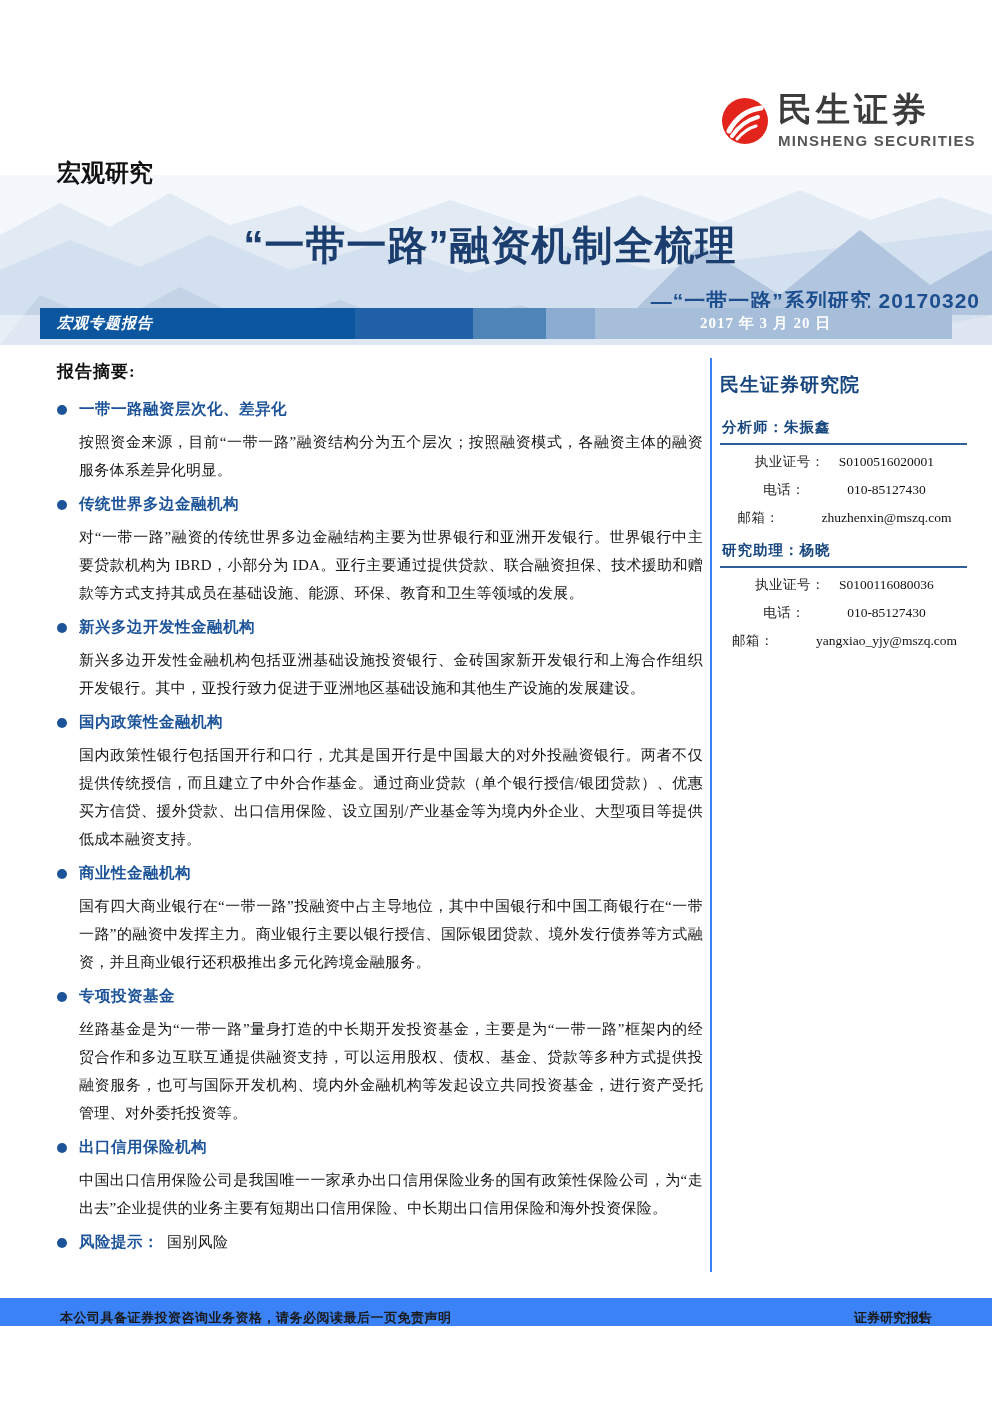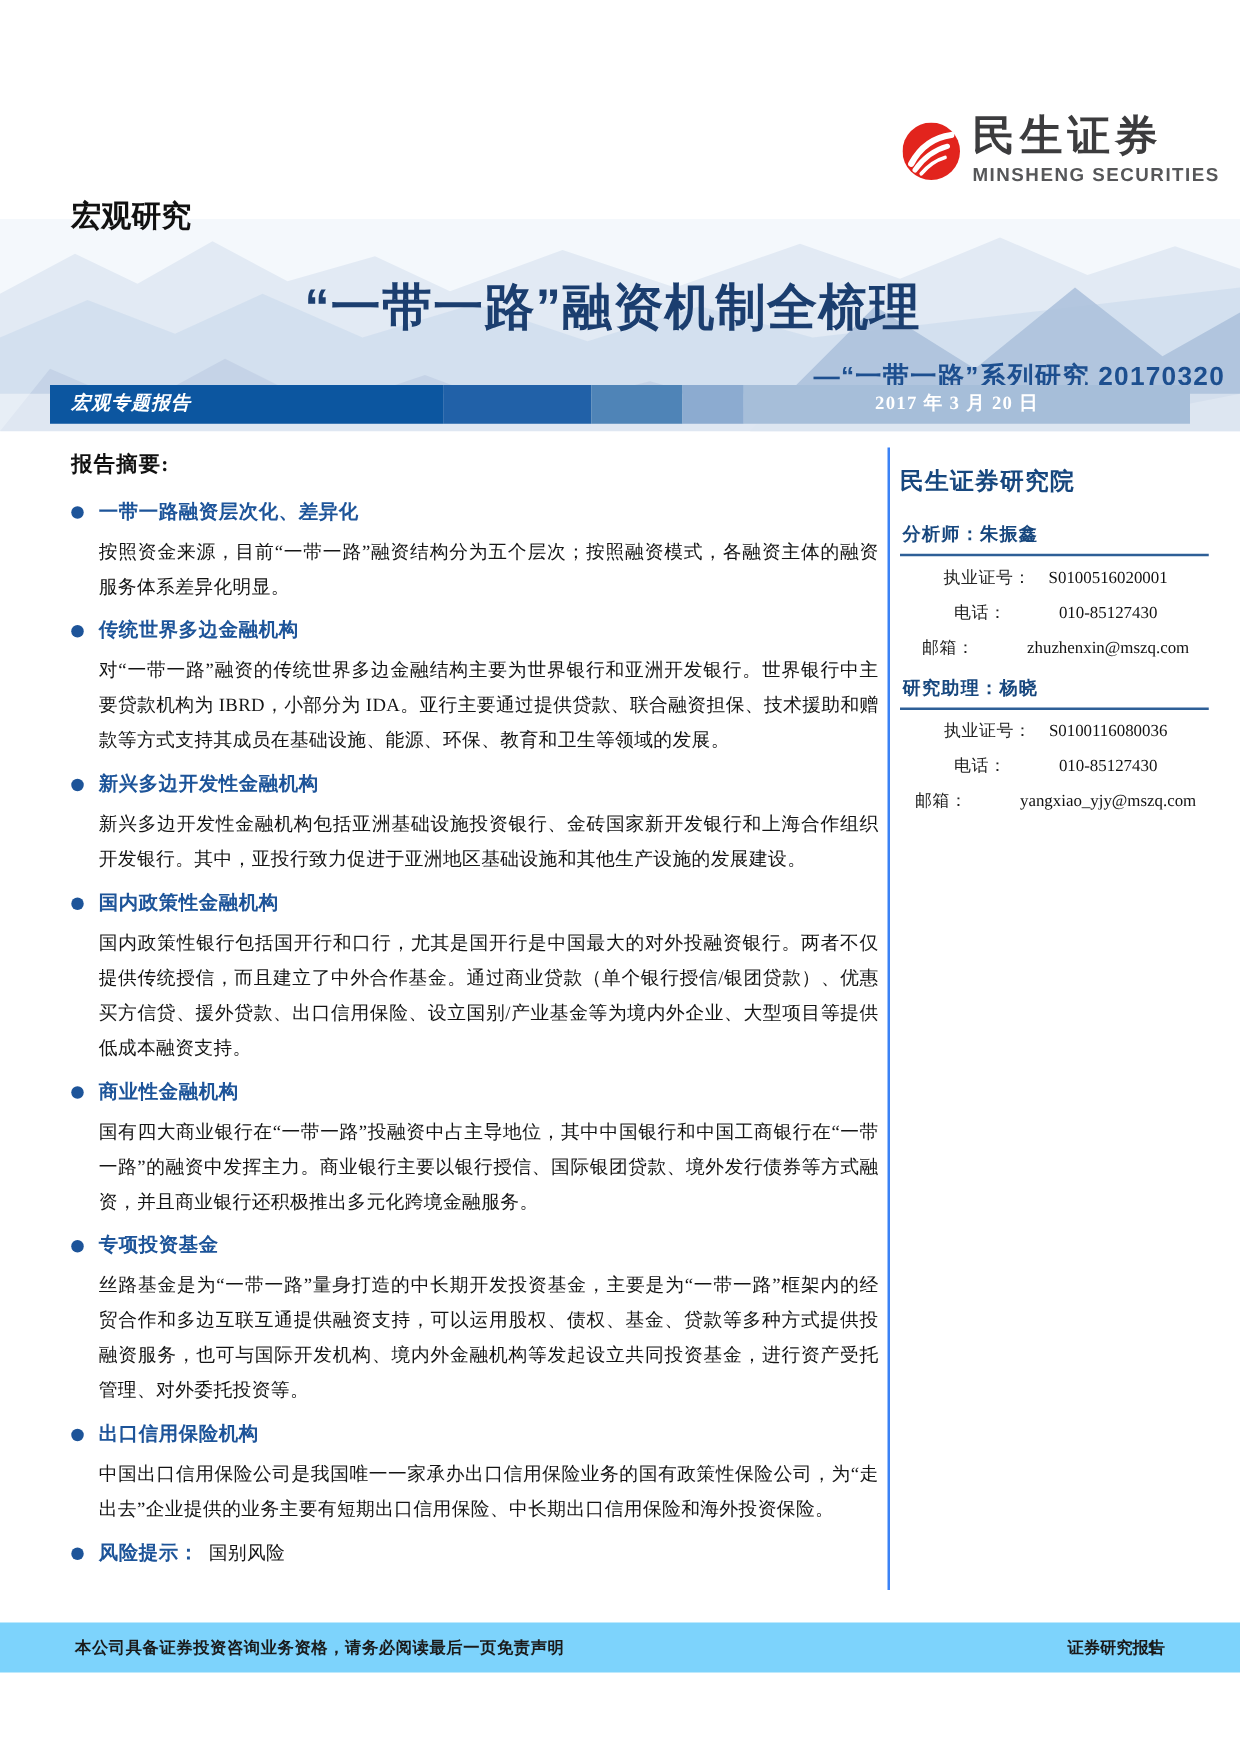--- a/index.html
+++ b/index.html
@@ -58,21 +58,21 @@
            border-left:2px solid #3b82f6;padding-left:8px;box-sizing:border-box;z-index:1;}
   .institute{font-size:19px;font-weight:700;color:#17477e;margin:14px 0 20px 0;letter-spacing:1px;}
   .person-head{font-size:14.5px;font-weight:700;color:#17477e;letter-spacing:1px;
                padding:0 0 6px 2px;border-bottom:2px solid #2e5f97;margin-bottom:8px;}
   .contact-row{display:flex;margin:0 0 10px 2px;font-size:13.5px;line-height:18px;justify-content:center;}
   .contact-row .lbl{width:84px;flex:0 0 84px;color:#222;letter-spacing:0.5px;}
   .contact-row .val{color:#111;}
   .person-block{margin-bottom:14px;}
 
   
-  .footer{position:absolute;left:0;top:1298px;width:992px;height:40px;background:#7dd3fc;z-index:2;}
+  .footer{position:absolute;left:0;top:1298px;width:992px;height:28px;background:#3b82f6;z-index:2;}
   .footer .disclaimer{position:absolute;left:60px;top:0;line-height:40px;font-size:13px;color:#1a1a1a;
         font-family:"Liberation Sans","DejaVu Sans",sans-serif;font-weight:700;letter-spacing:0.5px;}
   .footer .doc-type{position:absolute;left:806px;top:0;line-height:40px;font-size:13px;color:#1a1a1a;
         font-family:"Liberation Sans","DejaVu Sans",sans-serif;font-weight:700;margin-left:48px;}
   .footer .page-num{position:absolute;left:918px;top:0;line-height:40px;font-size:13px;color:#1a1a1a;
         font-family:"Liberation Sans","DejaVu Sans",sans-serif;font-weight:700;}
 </style>
 </head>
 <body>
 

